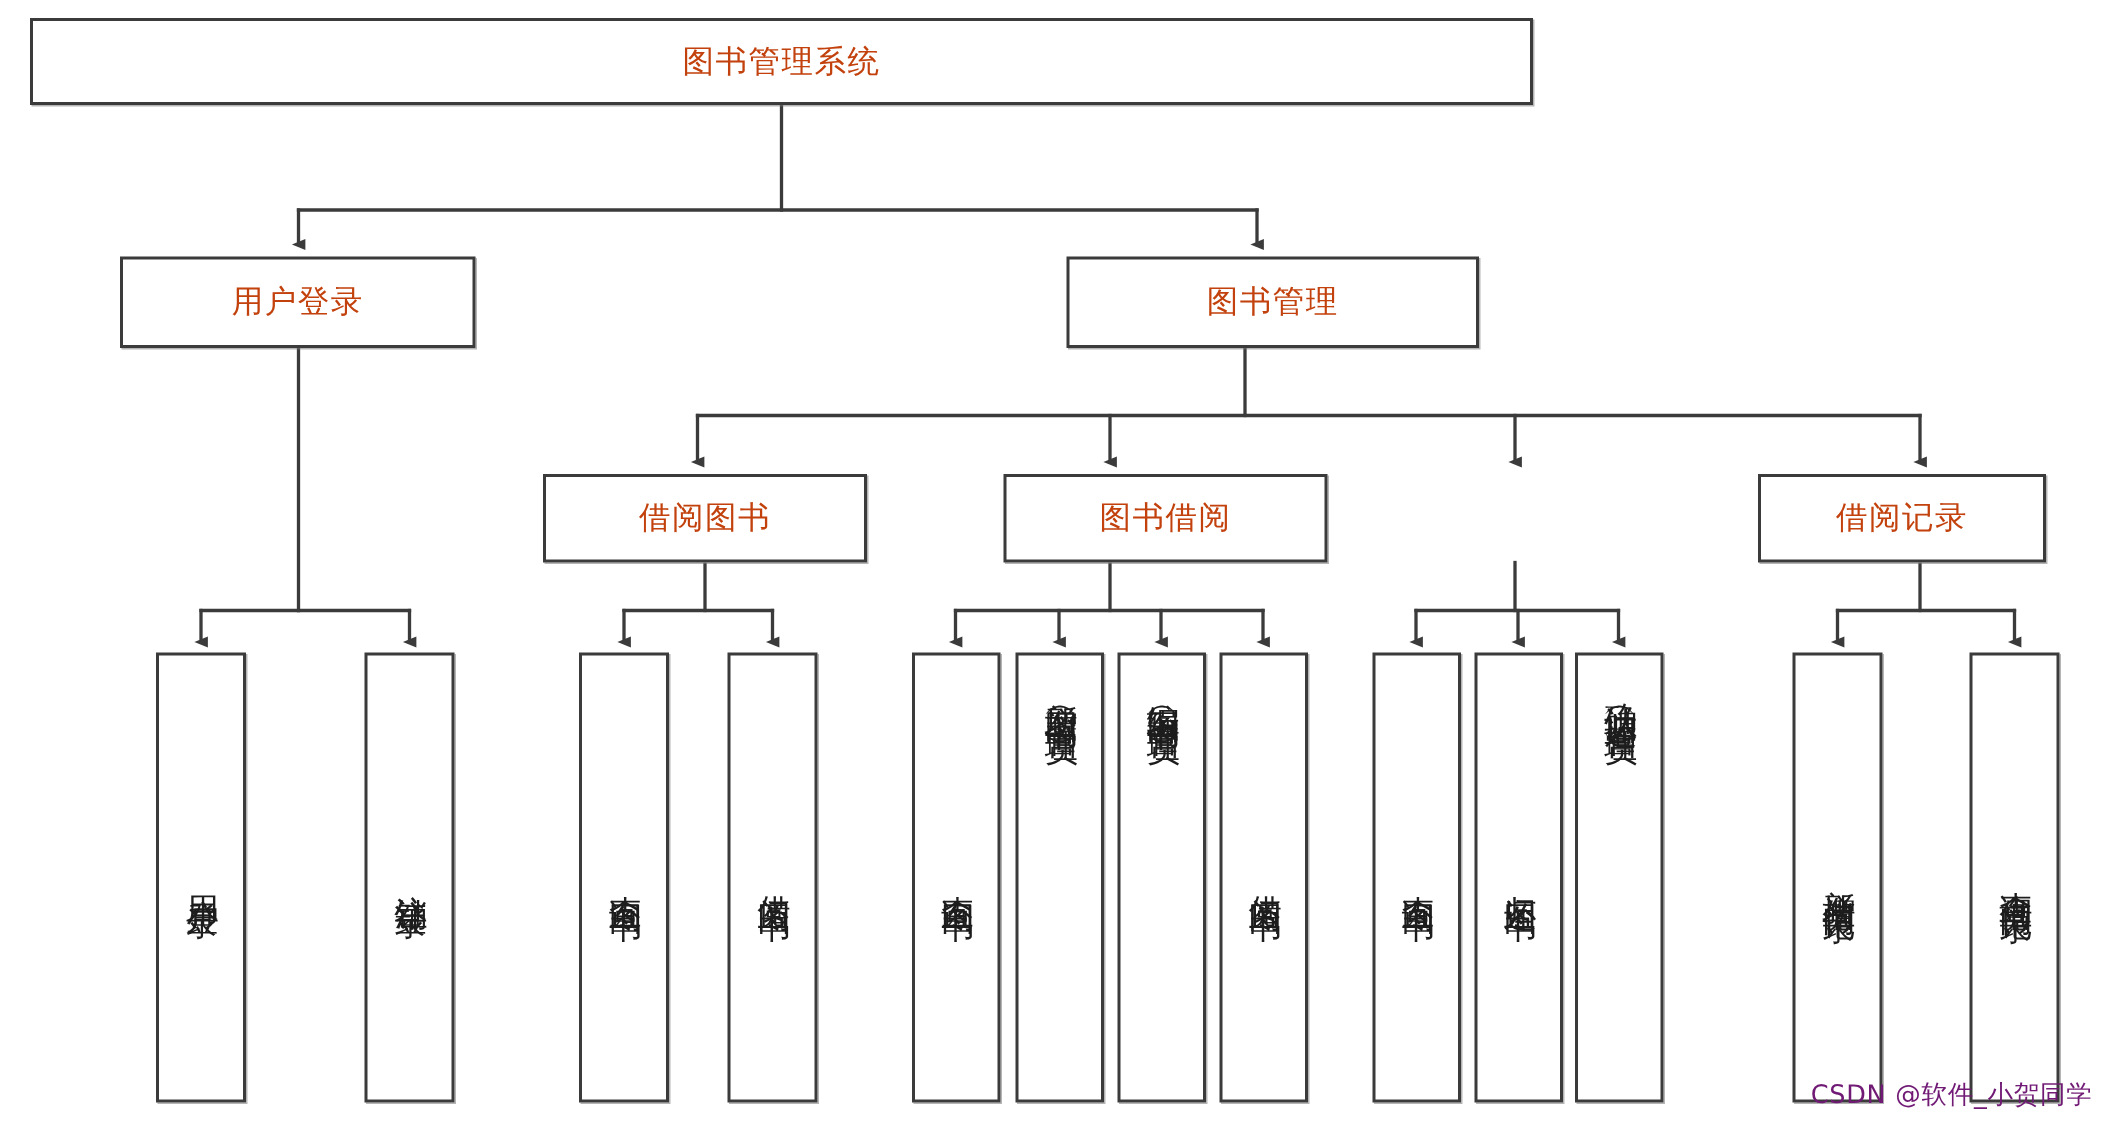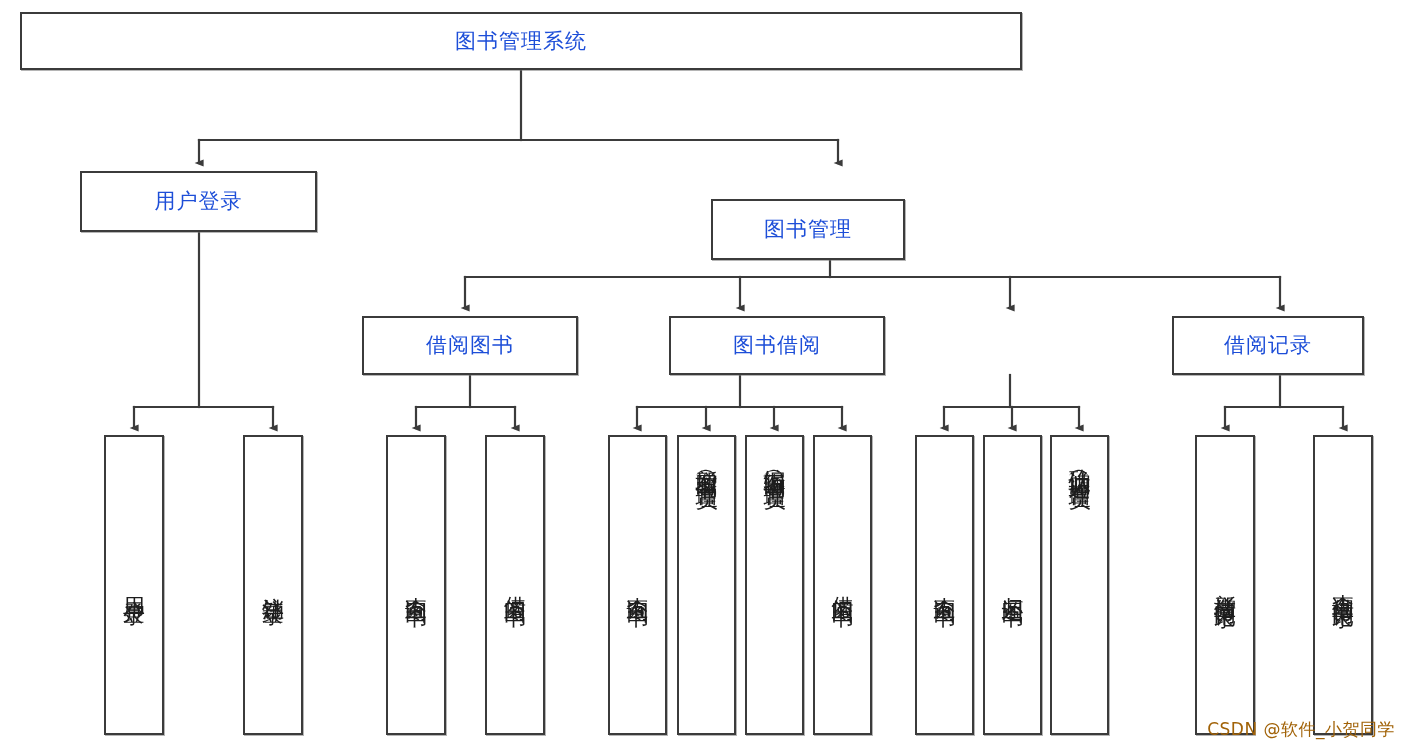--- a/index.html
+++ b/index.html
@@ -16,21 +16,21 @@
     position:absolute;
     background:#ffffff;
     border:2px solid #3b3b3b;
     box-sizing:border-box;
     box-shadow:1px 1px 0 0 rgba(120,120,120,.55);
     display:flex;align-items:center;justify-content:center;
   }
   .node-label{
     font-size:21px;
     line-height:1.15;
-    color:#1d4ed8;
+    color:#c2410c;
     letter-spacing:1px;
     white-space:nowrap;
     user-select:none;
   }
   .leaf-box{
     position:absolute;
     background:#ffffff;
     border:2px solid #3b3b3b;
     box-sizing:border-box;
     box-shadow:1px 1px 0 0 rgba(120,120,120,.55);
@@ -45,21 +45,21 @@
     line-height:1.28;
     letter-spacing:3px;
     color:#1d1d1d;
     white-space:nowrap;
     user-select:none;
   }
   #watermark{
     position:absolute;
     right:10px;bottom:6px;
     font-size:17px;
-    color:#a16207;
+    color:#701a75;
     letter-spacing:.5px;
     white-space:nowrap;
     user-select:none;
   }
 </style>
 </head>
 <body>
 
 <div id="diagram-root">
 
@@ -113,21 +113,21 @@
     </g>
   </svg>
 
   <div class="node-box" style="left: 20px; top: 12px; width: 1002px; height: 58px;">
     <span class="node-label">图书管理系统</span>
   </div>
 
   <div class="node-box" style="left: 80px; top: 171px; width: 237px; height: 61px;">
     <span class="node-label">用户登录</span>
   </div>
-  <div class="node-box" style="left: 711px; top: 171px; width: 194px; height: 61px; margin-top: 28px;">
+  <div class="node-box" style="left: 711px; top: 171px; width: 275px; height: 61px;">
     <span class="node-label">图书管理</span>
   </div>
 
   <div class="node-box" style="left: 362px; top: 316px; width: 216px; height: 59px;">
     <span class="node-label">借阅图书</span>
   </div>
   <div class="node-box" style="left: 669px; top: 316px; width: 216px; height: 59px;">
     <span class="node-label">图书借阅</span>
   </div>
   <div class="node-box" style="left: 1172px; top: 316px; width: 192px; height: 59px;">

